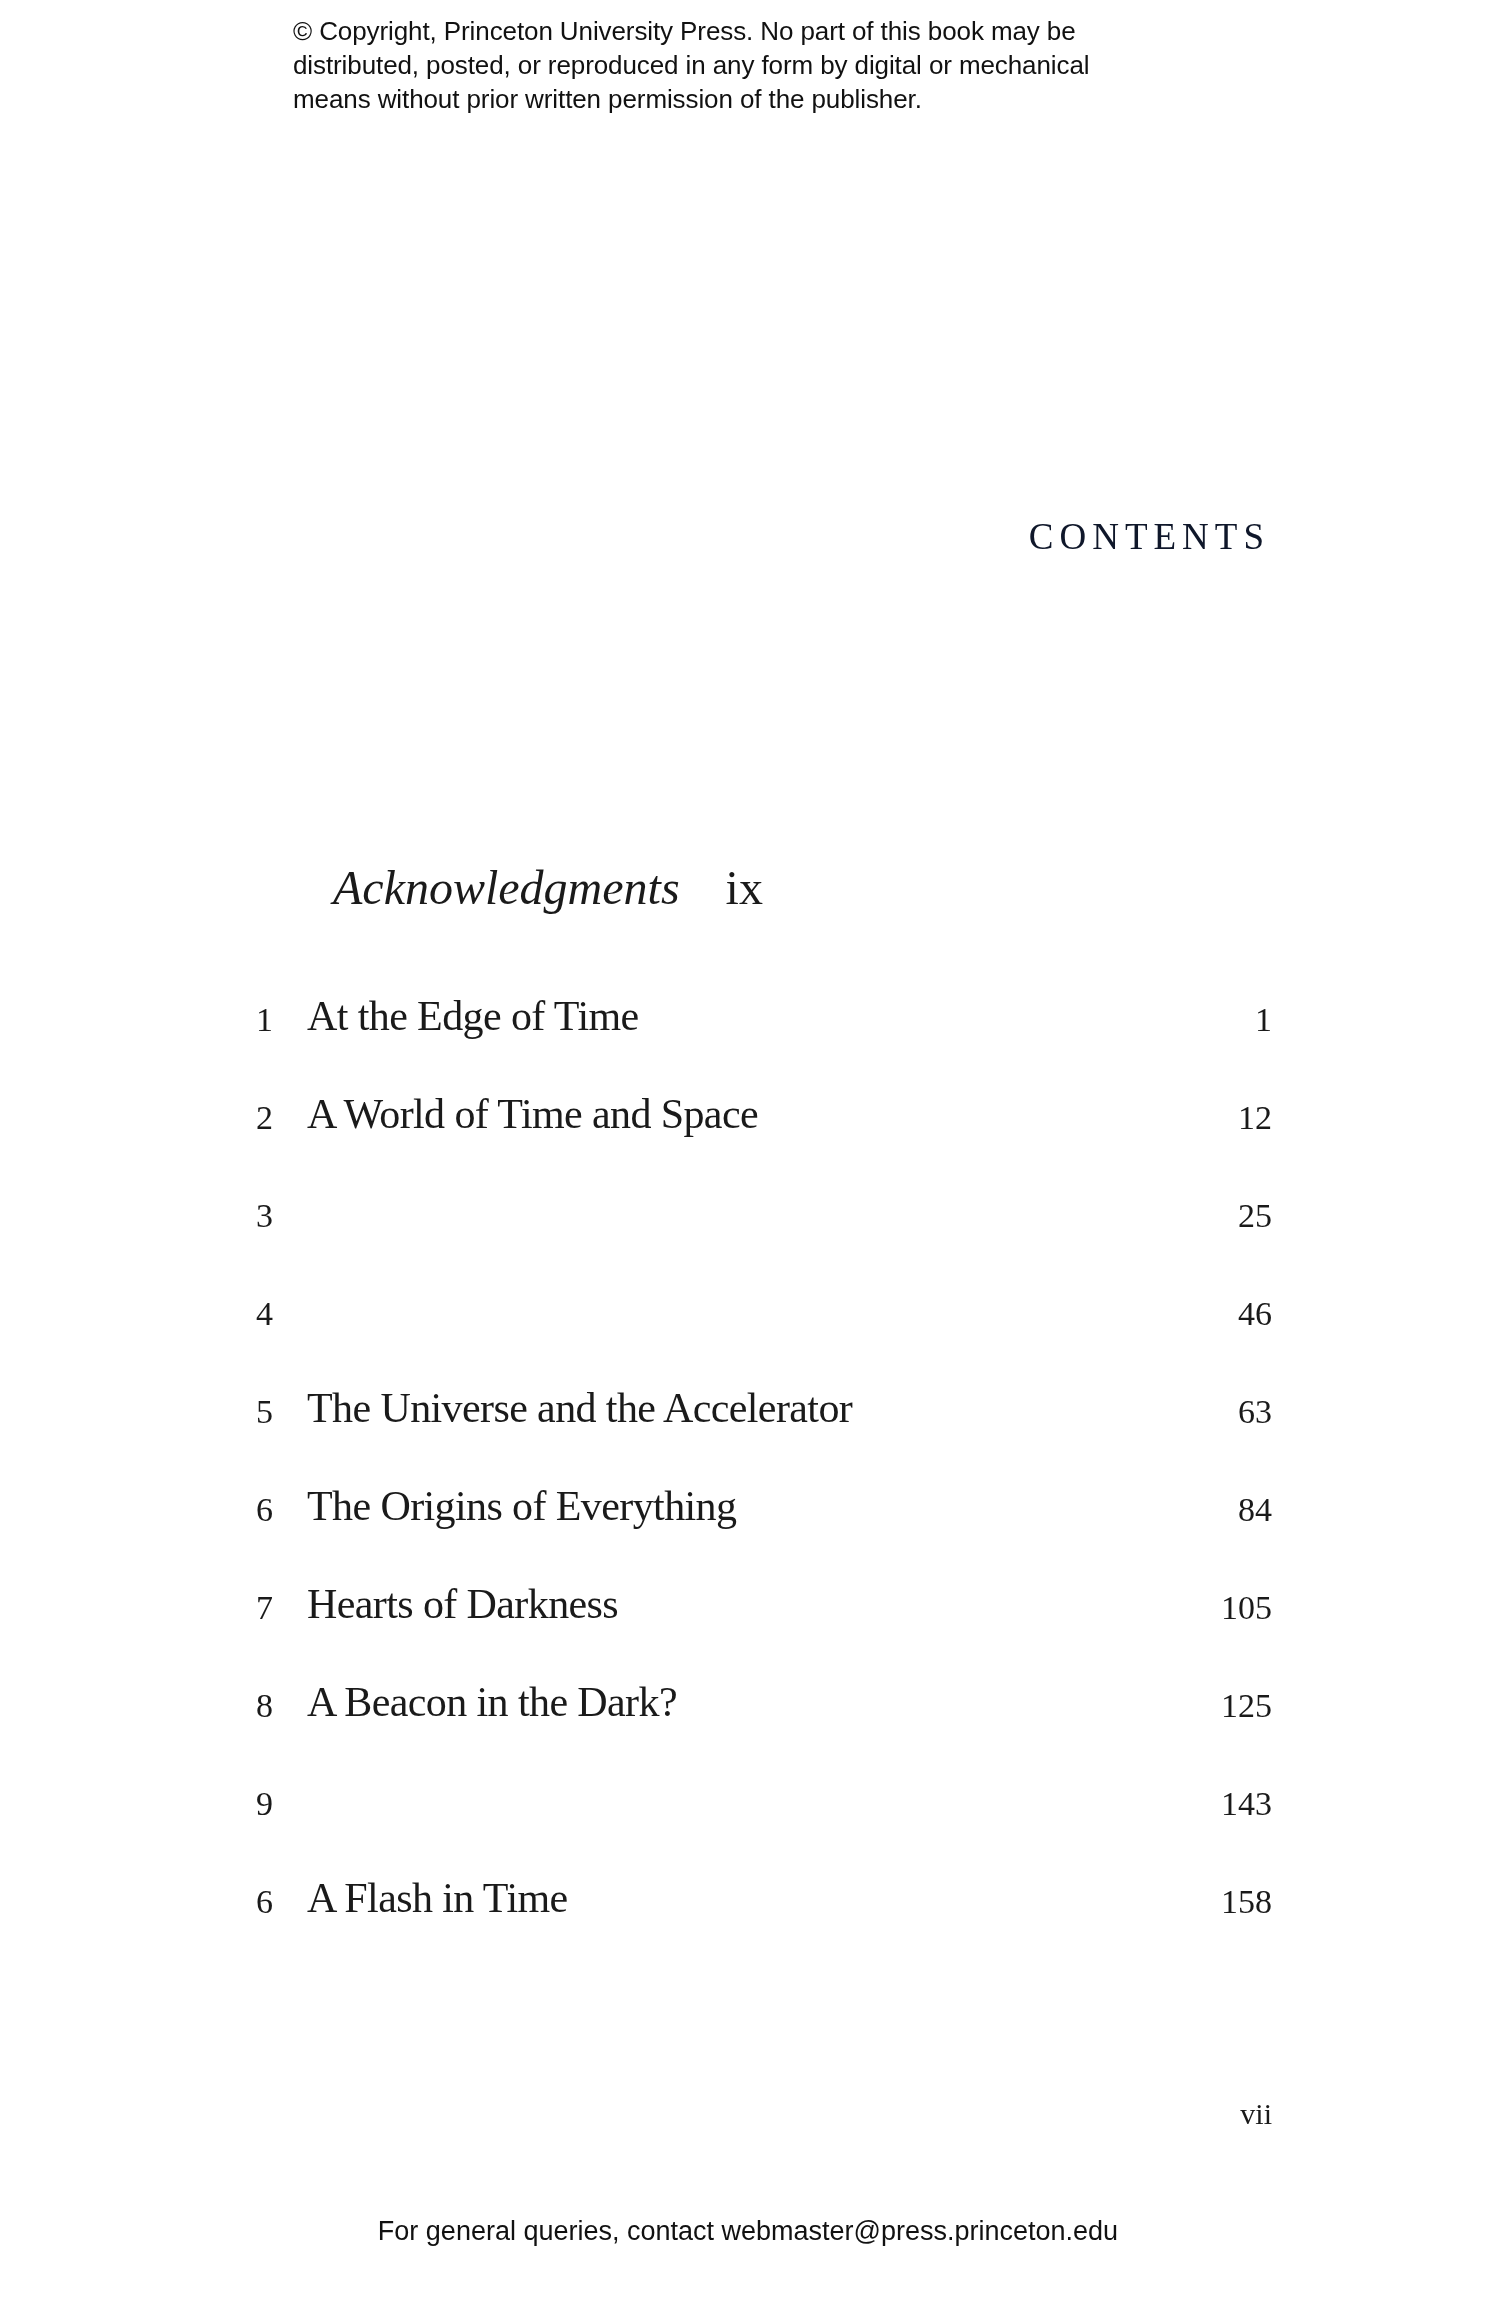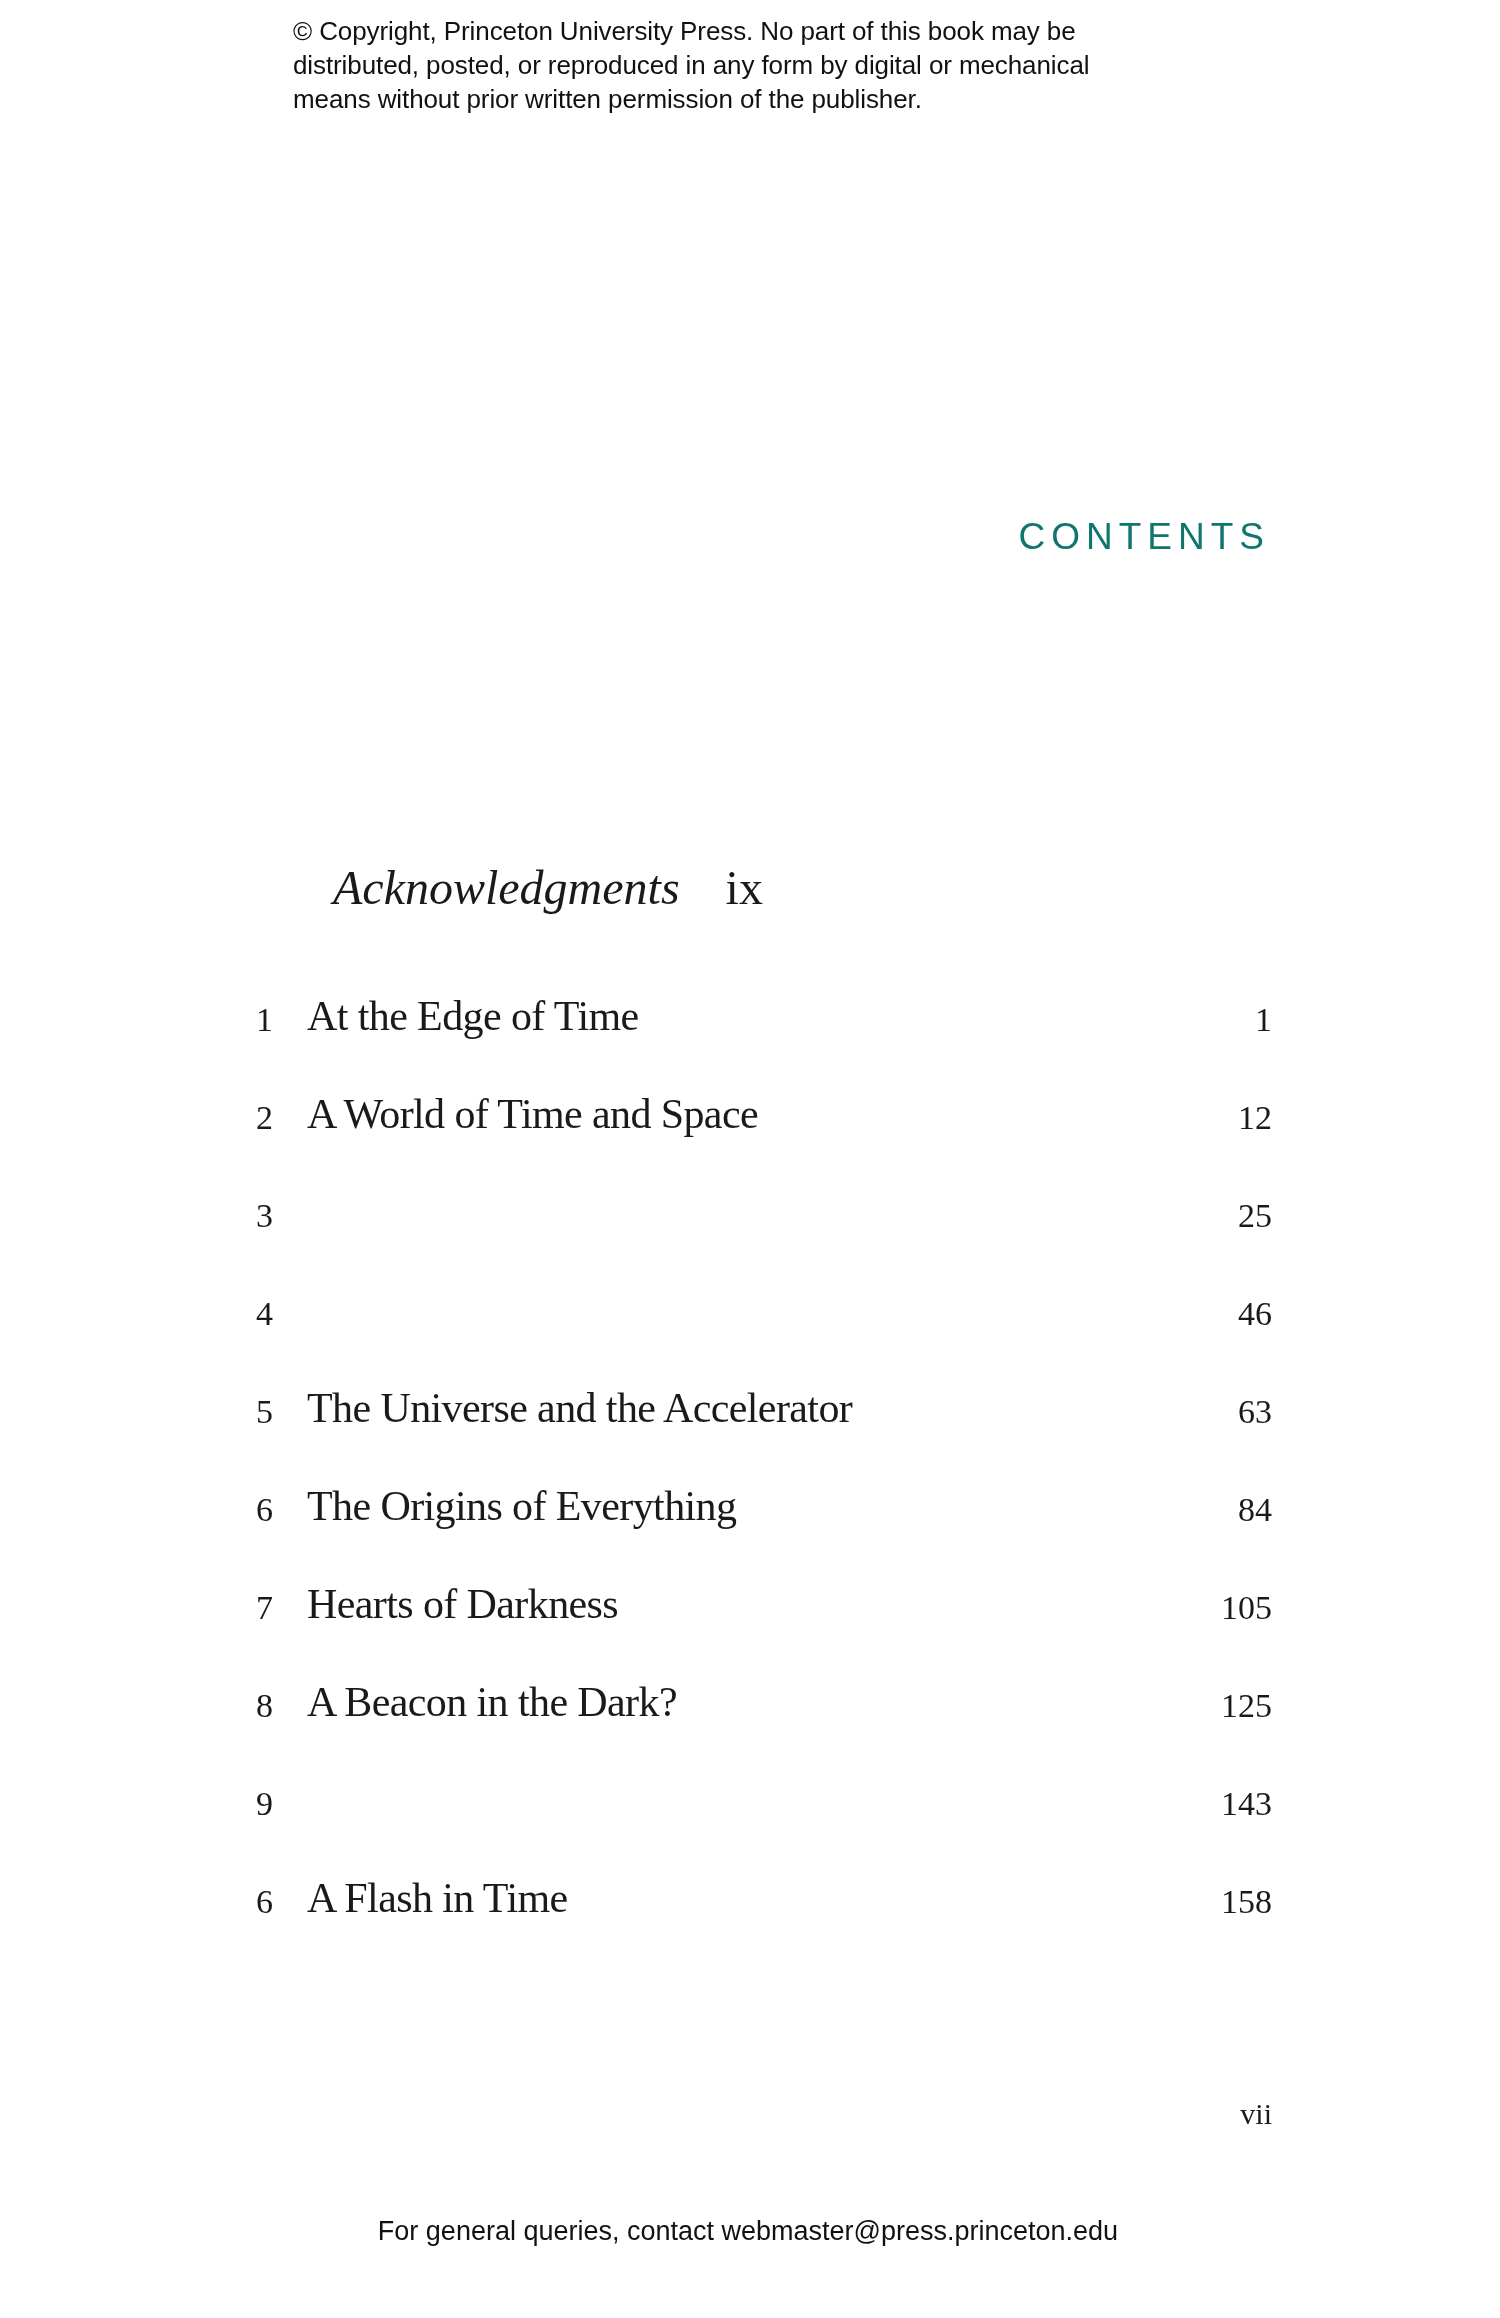--- a/index.html
+++ b/index.html
@@ -25,24 +25,24 @@
       color: #111;
       letter-spacing: -0.1px;
       margin-left: 16px;
     }
     .copyright .line { display: block; white-space: nowrap; }
 
     .contents-heading {
       position: absolute;
       right: 230px;
       top: 518px;
-      font-family: Liberation Sans, sans-serif;
+      font-family: Liberation Serif, serif;
       font-size: 37px;
       letter-spacing: 6px;
-      color: #0f766e;
+      color: #0f172a;
       line-height: 1;
       white-space: nowrap;
     }
 
     .front-matter {
       position: absolute;
       left: 333px;
       top: 862px;
       font-family: "Liberation Serif", serif;
       font-size: 48px;

